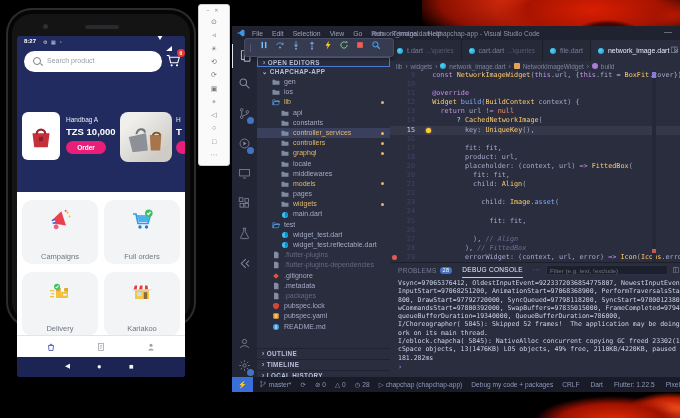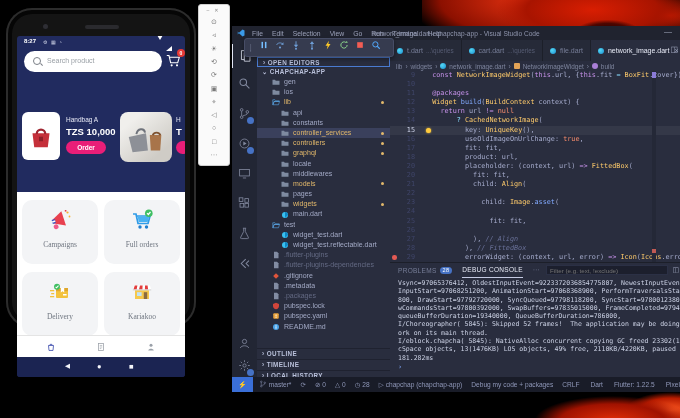--- a/index.html
+++ b/index.html
@@ -38,21 +38,21 @@
   .badge0{position:absolute;right:-2px;top:-3px;width:8px;height:8px;border-radius:50%;background:#e53935;color:#fff;
     font-size:5px;line-height:8px;text-align:center;font-weight:bold;}
   .pcard-img{position:absolute;background:#fff;border-radius:6px;}
   .ptxt1{position:absolute;color:#e8eaf6;font-size:6.5px;}
   .ptxt2{position:absolute;color:#fff;font-size:9.5px;font-weight:bold;}
   .orderbtn{position:absolute;background:#e91e78;border-radius:8px;color:#fff;font-size:6.5px;font-weight:bold;
     text-align:center;line-height:13px;}
   .whitebg{position:absolute;left:0;top:156px;width:168px;height:165px;background:#fff;}
   .tile{position:absolute;width:76px;height:64px;background:#f3f4f6;border-radius:10px;text-align:center;}
   .tile .ticon{margin-top:8px;height:30px;}
-  .tile .tlabel{font-size:7.5px;color:#6f7680;margin-top:2px;font-family:Liberation Serif, serif;}
+  .tile .tlabel{font-size:7.5px;color:#6f7680;margin-top:14px;}
   .bnav{position:absolute;left:0;top:299px;width:168px;height:22px;background:#fff;border-top:0.5px solid #e4e4e4;}
   .bnav .bitem{position:absolute;top:2px;width:40px;text-align:center;}
   .bnav .blabel{font-size:5.5px;margin-top:0.5px;}
   .anav{position:absolute;left:0;top:321px;width:168px;height:20px;background:#1b2452;}
   .anav span{position:absolute;color:#f4f5fa;font-size:7.5px;top:5px;}
   
   .etoolbar{position:absolute;left:198px;top:4px;width:30px;height:160px;background:#fafafa;
     border:1px solid #cfcfcf;border-radius:3px;}
   .etb-win{position:absolute;top:2px;left:0;width:100%;text-align:center;font-size:5px;color:#888;letter-spacing:3px;}
   .etb-ico{position:absolute;left:0;width:100%;text-align:center;font-size:7px;color:#7a7a7a;line-height:8px;}
@@ -566,21 +566,21 @@
             <span class="ct"><span class="tk-p">  </span><span class="tk-k">const</span><span class="tk-p"> </span><span class="tk-c">NetworkImageWidget</span><span class="tk-p">(</span><span class="tk-k">this</span><span class="tk-p">.url, {</span><span class="tk-k">this</span><span class="tk-p">.fit </span><span class="tk-o2">=</span><span class="tk-p"> </span><span class="tk-c">BoxFit</span><span class="tk-p">.cover});</span></span>
           </div>
           <div class="cl">
             <span class="bp"></span>
             <span class="ln">10</span>
             <span class="ct"></span>
           </div>
           <div class="cl">
             <span class="bp"></span>
             <span class="ln">11</span>
-            <span class="ct"><span class="tk-p">  </span><span class="tk-a">@packages</span></span>
+            <span class="ct"><span class="tk-p">  </span><span class="tk-a">@override</span></span>
           </div>
           <div class="cl">
             <span class="bp"></span>
             <span class="ln">12</span>
             <span class="ct"><span class="tk-p">  </span><span class="tk-c">Widget</span><span class="tk-p"> </span><span class="tk-f">build</span><span class="tk-p">(</span><span class="tk-c">BuildContext</span><span class="tk-p"> context) {</span></span>
           </div>
           <div class="cl">
             <span class="bp"></span>
             <span class="ln">13</span>
             <span class="ct"><span class="tk-p">    </span><span class="tk-k">return</span><span class="tk-p"> url </span><span class="tk-o">!=</span><span class="tk-p"> </span><span class="tk-n">null</span></span>
@@ -592,21 +592,20 @@
           </div>
           <div class="cl cur">
             <span class="bp"></span>
             <span class="ln">15</span>
             <span class="bulb"></span>
             <span class="ct"><span class="tk-p">          key: </span><span class="tk-c">UniqueKey</span><span class="tk-p">(),</span></span>
           </div>
           <div class="cl">
             <span class="bp"></span>
             <span class="ln">16</span>
-            <span class="ct"><span class="tk-p">          useOldImageOnUrlChange: </span><span class="tk-n">true</span><span class="tk-p">,</span></span>
           </div>
           <div class="cl">
             <span class="bp"></span>
             <span class="ln">17</span>
             <span class="ct"><span class="tk-p">          fit: fit,</span></span>
           </div>
           <div class="cl">
             <span class="bp"></span>
             <span class="ln">18</span>
             <span class="ct"><span class="tk-p">          product: url,</span></span>

